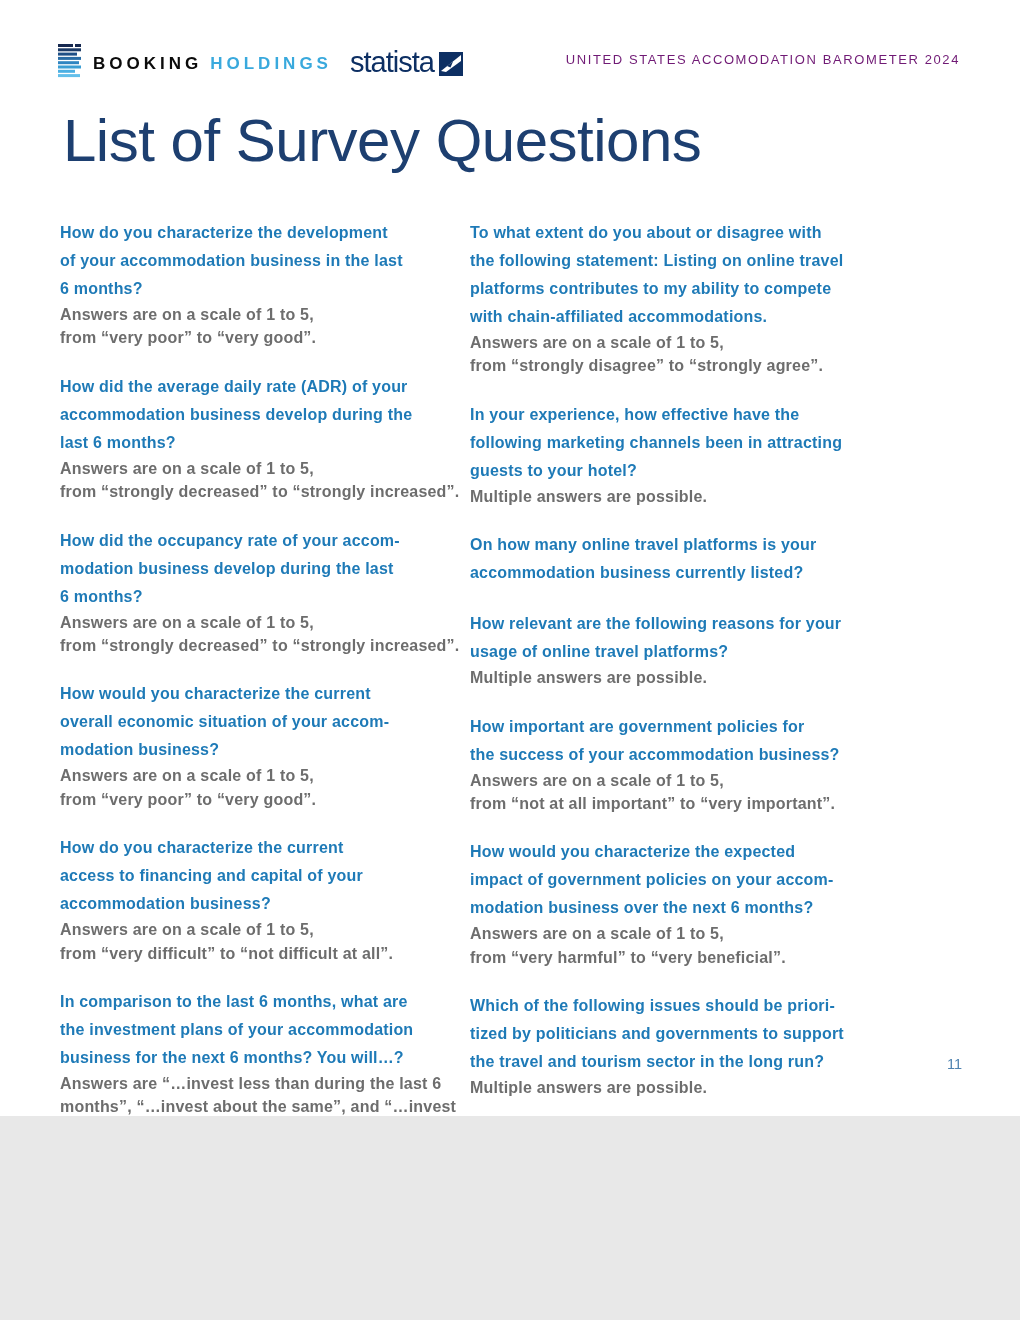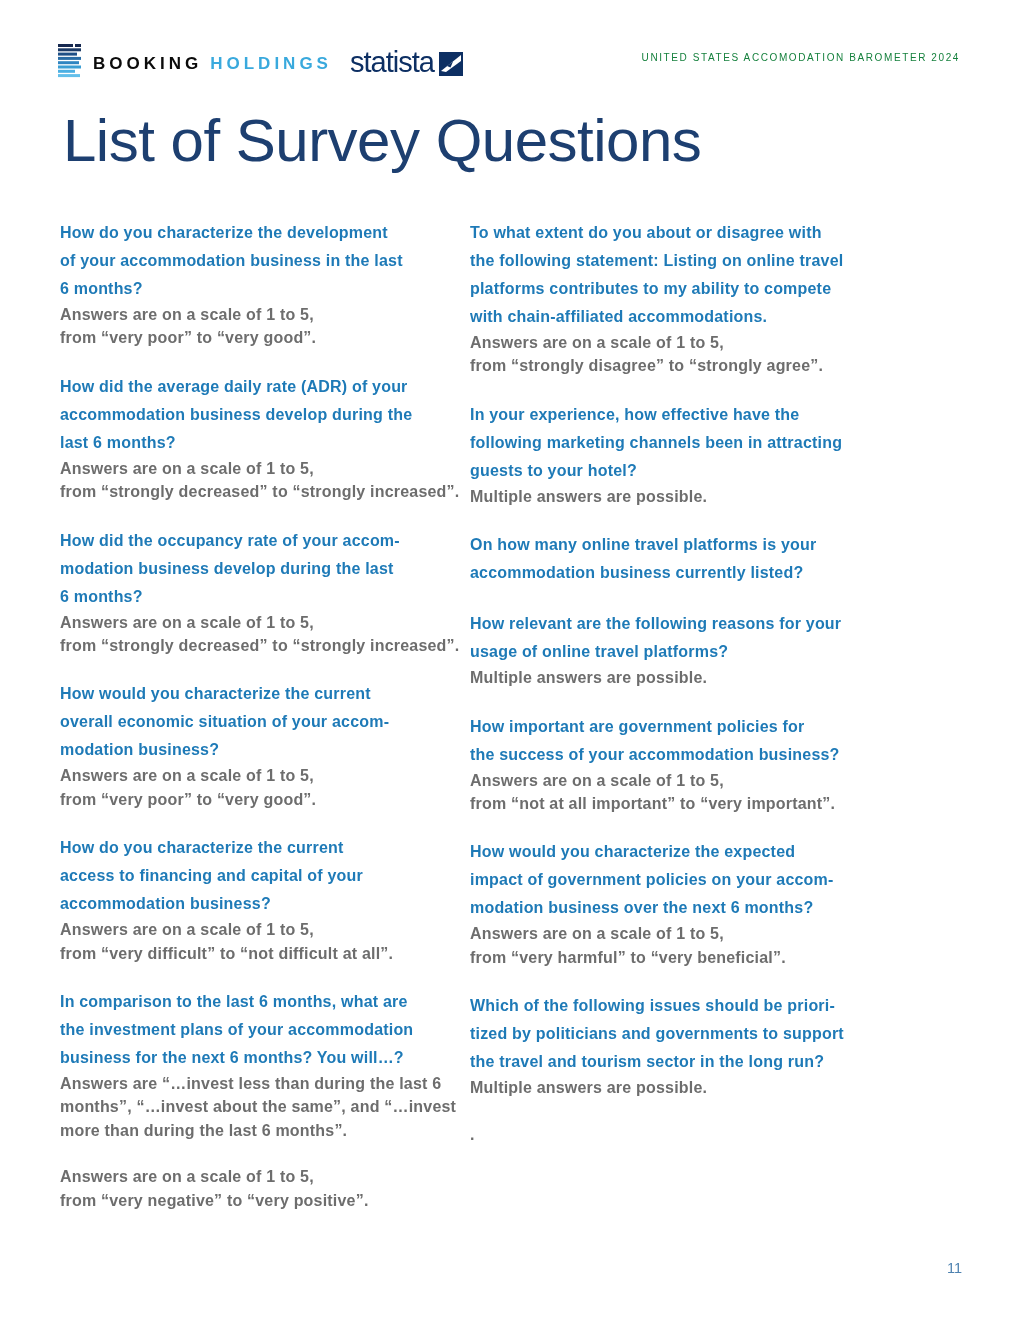--- a/index.html
+++ b/index.html
@@ -1,18 +1,18 @@
 <!DOCTYPE html>
 <html><head>
 <meta charset="utf-8">
 <style>
   html,body{margin:0;padding:0;background:#e8e8e8;}
   .page{
     position:relative;
-    width:1020px;height:1320px;
+    width:1020px;height:1116px;
     background:#ffffff;
     font-family:"Liberation Sans", sans-serif;
     overflow:hidden;
     margin:0 auto;
   }
   
   .header{position:absolute;top:44px;left:58px;right:60px;height:40px;}
   .booking-logo{position:absolute;left:0;top:0;display:flex;align-items:center;}
   .booking-mark{width:23px;height:34px;margin-right:12px;}
   .booking-word{
@@ -24,21 +24,21 @@
     display:inline-block;margin-left:8px;margin-top:6px;
   }
   .statista-logo{position:absolute;left:292px;top:0;display:flex;align-items:center;}
   .statista-word{
     font-weight:normal;font-size:29px;letter-spacing:-1px;color:#0d2f63;
     margin-top:2px;
   }
   .statista-mark{width:24px;height:24px;margin-left:5px;margin-top:5px;}
   .report-title{
     position:absolute;right:0;top:8px;
-    font-size:10px;letter-spacing:1.6px;color:#15803d;font-weight:400;
+    font-size:13px;letter-spacing:1.6px;color:#701a75;font-weight:400;
   }
   
   .page-title{
     position:absolute;left:55px;top:98px;margin:8px;
     font-size:60px;font-weight:300;color:#1d3f70;
     letter-spacing:-0.5px;
   }
   
   .columns{position:absolute;left:60px;top:219px;right:55px;display:flex;}
   .col{width:410px;}

